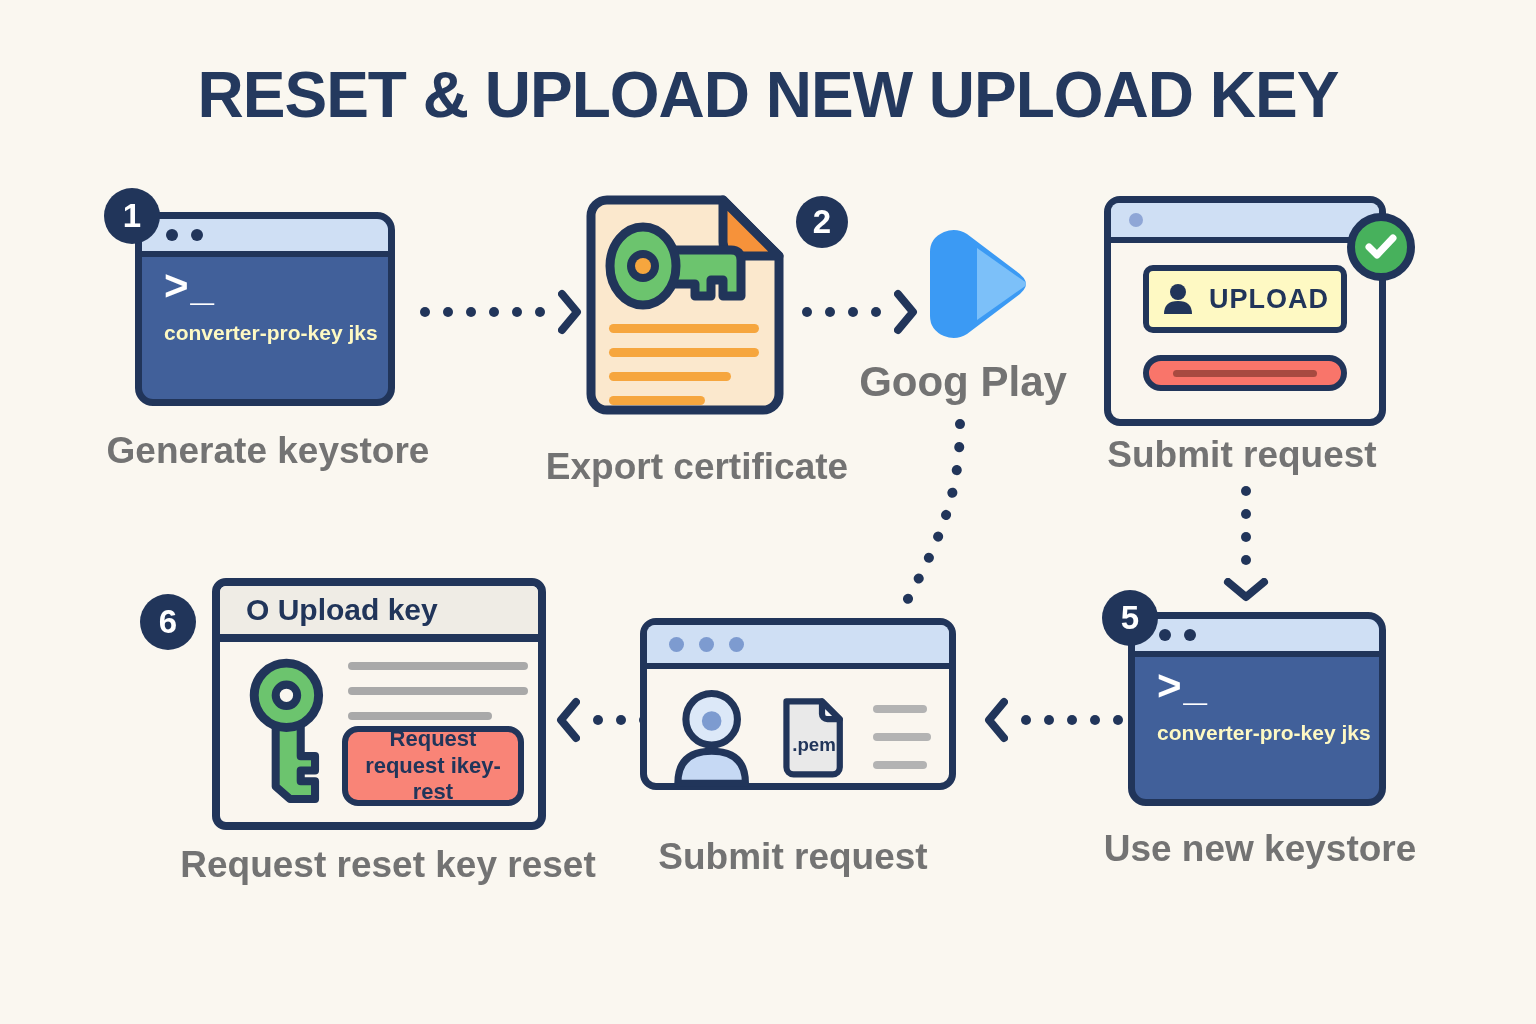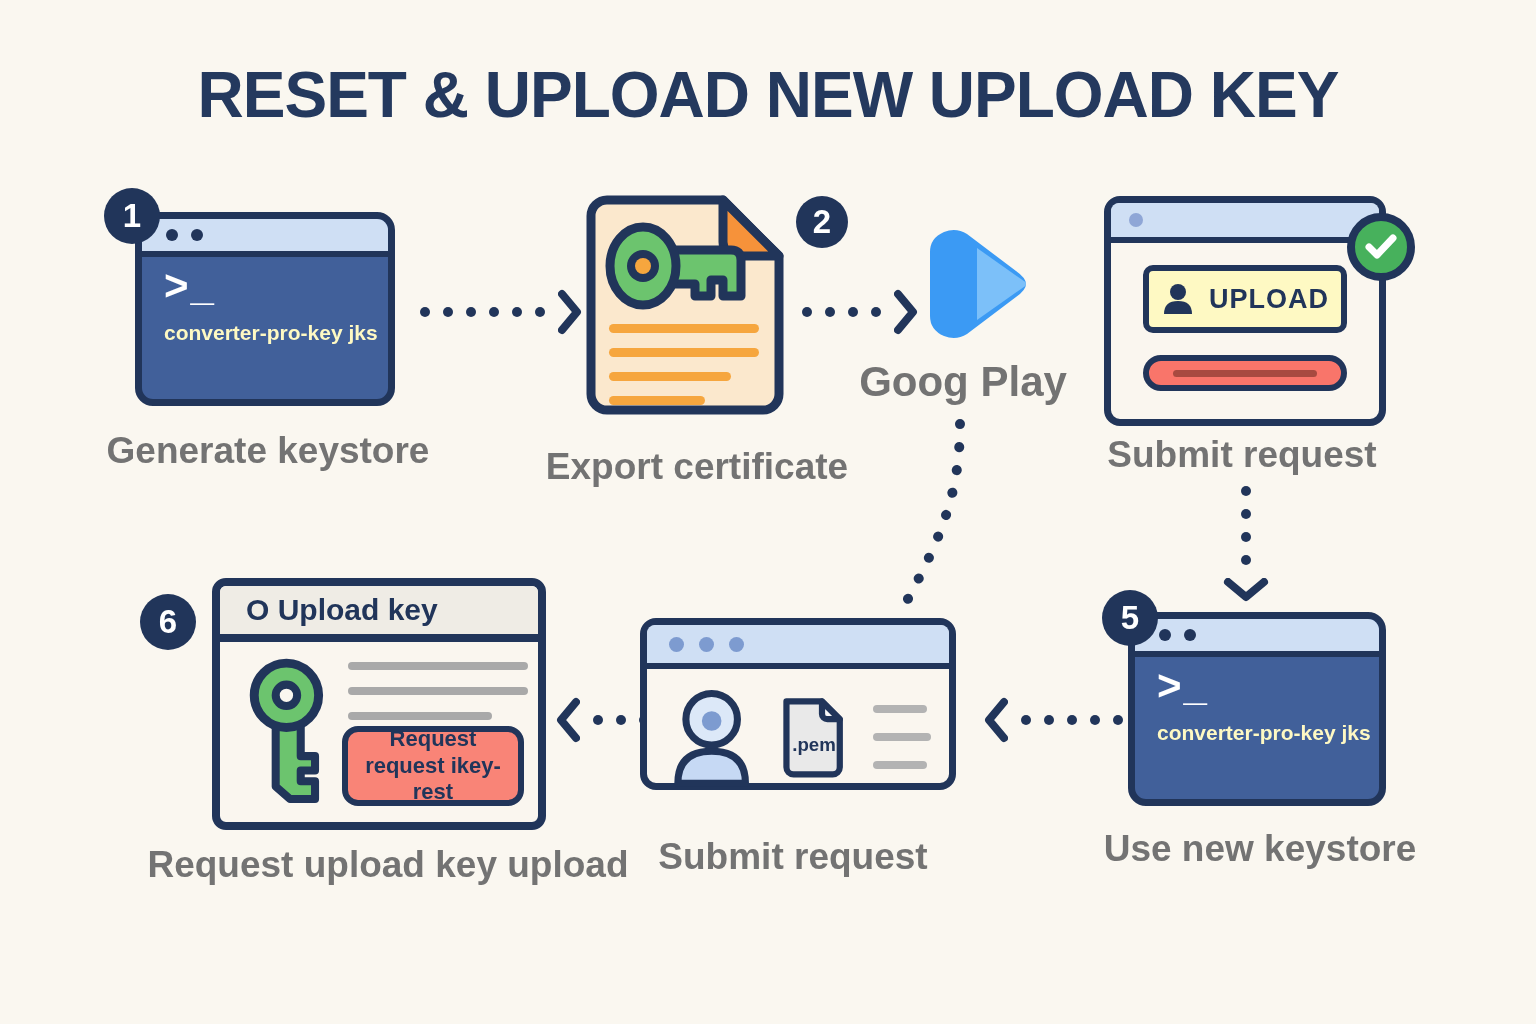--- a/index.html
+++ b/index.html
@@ -228,21 +228,21 @@
       <span class="gline" style="width:180px"></span>
       <span class="gline" style="width:180px"></span>
       <span class="gline" style="width:144px"></span>
     </div>
     <div class="w6-btn">
       <span>Request</span>
       <span>request ikey-rest</span>
     </div>
   </div>
 </div>
-<div class="step-label" id="lbl-reset">Request upload key upload</div>
+<div class="step-label" id="lbl-reset">Request reset key reset</div>
 
 <div class="dots-row" id="arrow-l1">
   <svg width="24" height="46" viewBox="0 0 24 46">
     <polyline points="20,5 5,23 20,41" fill="none" stroke="#21355a" stroke-width="8" stroke-linecap="round" stroke-linejoin="round"></polyline>
   </svg>
   <span class="dot"></span>
     <span class="dot"></span>
     <span class="dot"></span>
 </div>
 

